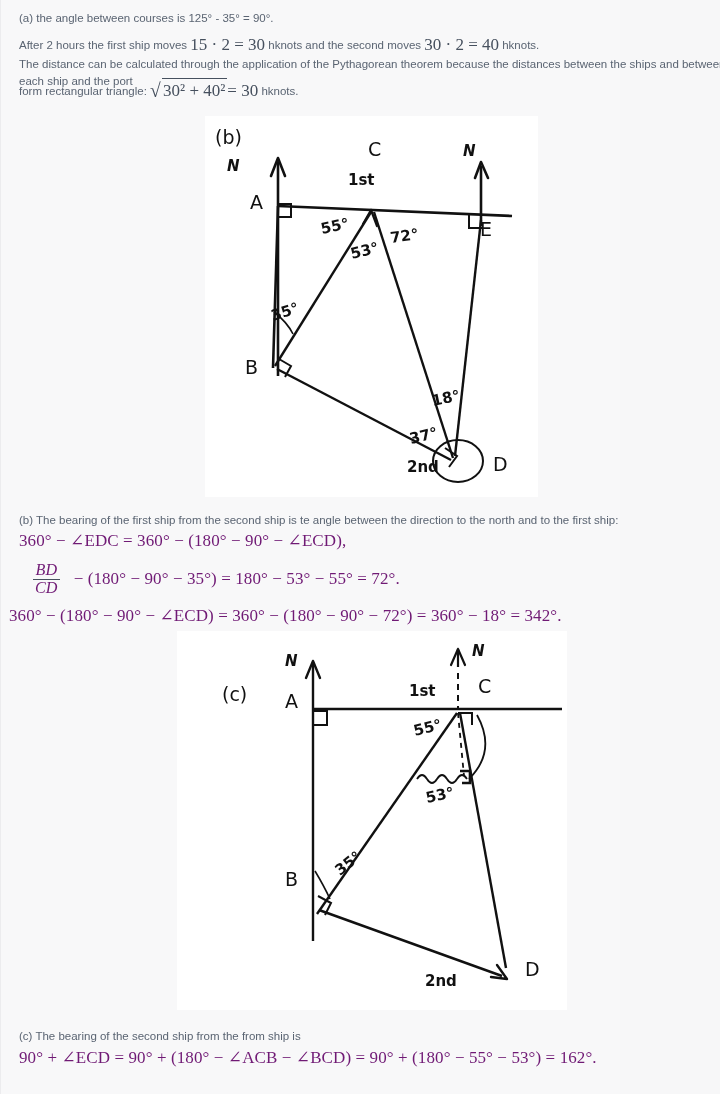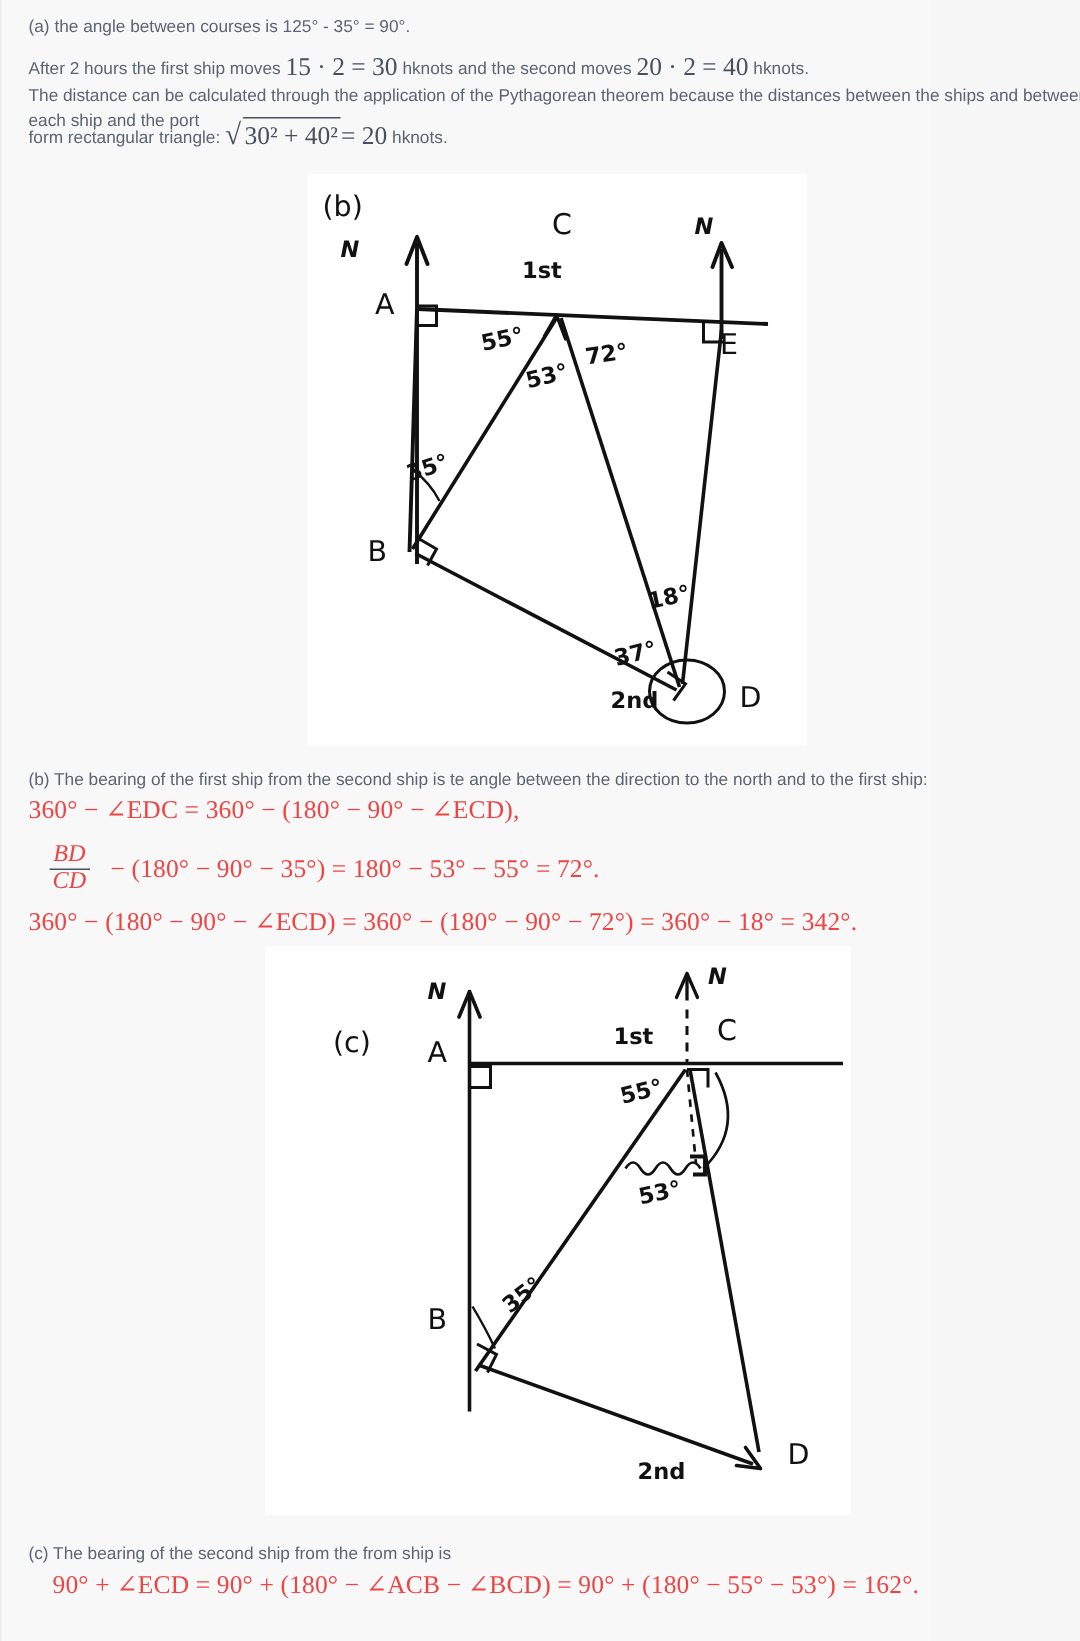--- a/index.html
+++ b/index.html
@@ -31,21 +31,21 @@
     color: #5a6472;
     padding: 0 18px;
   }
   .prose-line {
     margin: 0 0 0 0;
   }
   
   .math {
     font-family: "Liberation Serif", "DejaVu Serif", serif;
     font-size: 17px;
-    color: #ef4444;
+    color: #701a75;
     letter-spacing: .1px;
     white-space: nowrap;
   }
   .inline-math {
     font-family: "Liberation Serif", "DejaVu Serif", serif;
     font-size: 17px;
     color: #46505e;
     vertical-align: -1px;
   }
   .frac {
@@ -81,24 +81,24 @@
 
   
   #p-a       { position: absolute; left: 0;  top: 10px;  width: 720px; }
   #p-after   { position: absolute; left: 0;  top: 33px;  width: 720px; }
   #p-pyth    { position: absolute; left: 0;  top: 56px;  width: 720px; }
   #p-pyth2   { position: absolute; left: 0;  top: 78px;  width: 720px; }
 
   #p-b-intro { position: absolute; left: 0;  top: 512px; width: 720px; }
   #m-b1      { position: absolute; left: 18px; top: 530px; }
   #m-b2      { position: absolute; left: 18px; top: 563px; }
-  #m-b3      { position: absolute; left: 18px; top: 605px; }
+  #m-b3      { position: absolute; left: 8px; top: 605px; }
 
   #p-c-intro { position: absolute; left: 0;  top: 1028px; width: 720px; }
-  #m-c1      { position: absolute; left: 18px; top: 1047px; margin-left: 16px; }
+  #m-c1      { position: absolute; left: 18px; top: 1047px; }
 
   
   .figure {
     position: absolute;
     background: #ffffff;
     overflow: hidden;
   }
   #fig-b { left: 204px; top: 116px; width: 333px; height: 381px; }
   #fig-c { left: 176px; top: 631px; width: 390px; height: 379px; }
   .figure svg { display: block; }
@@ -125,31 +125,31 @@
 <div class="page">
 
   <div class="prose prose-line" id="p-a">
     <span>(a) the angle between courses is 125° - 35° = 90°.</span>
   </div>
 
   <div class="prose prose-line" id="p-after">
     <span>After 2 hours the first ship moves</span>
     <span class="inline-math">15 · 2 = 30</span>
     <span>hknots and the second moves</span>
-    <span class="inline-math">20 · 2 = 40</span>
+    <span class="inline-math">30 · 2 = 40</span>
     <span>hknots.</span>
   </div>
 
   <div class="prose prose-line" id="p-pyth">
     <span>The distance can be calculated through the application of the Pythagorean theorem because the distances between the ships and between each ship and the port</span>
   </div>
 
   <div class="prose prose-line" id="p-pyth2">
     <span>form rectangular triangle:</span>
-    <span class="inline-math sqrt"><span class="radicand">30² + 40²</span></span><span class="inline-math">= 20</span>
+    <span class="inline-math sqrt"><span class="radicand">30² + 40²</span></span><span class="inline-math">= 30</span>
     <span>hknots.</span>
   </div>
 
   <div class="figure" id="fig-b">
     <svg width="333" height="381" viewBox="0 0 333 381" xmlns="http://www.w3.org/2000/svg">
       <rect x="0" y="0" width="333" height="381" fill="#ffffff"></rect>
 
       <text x="10" y="28" class="fig-label">(b)</text>
 
       <line x1="73" y1="46" x2="73" y2="260" stroke="#111" stroke-width="2.6"></line>

